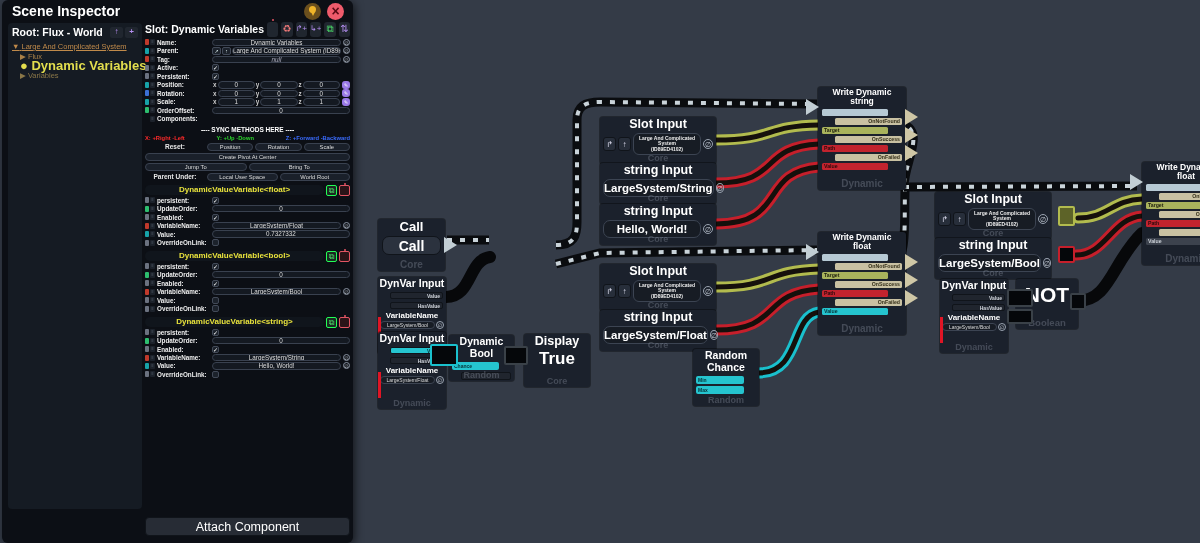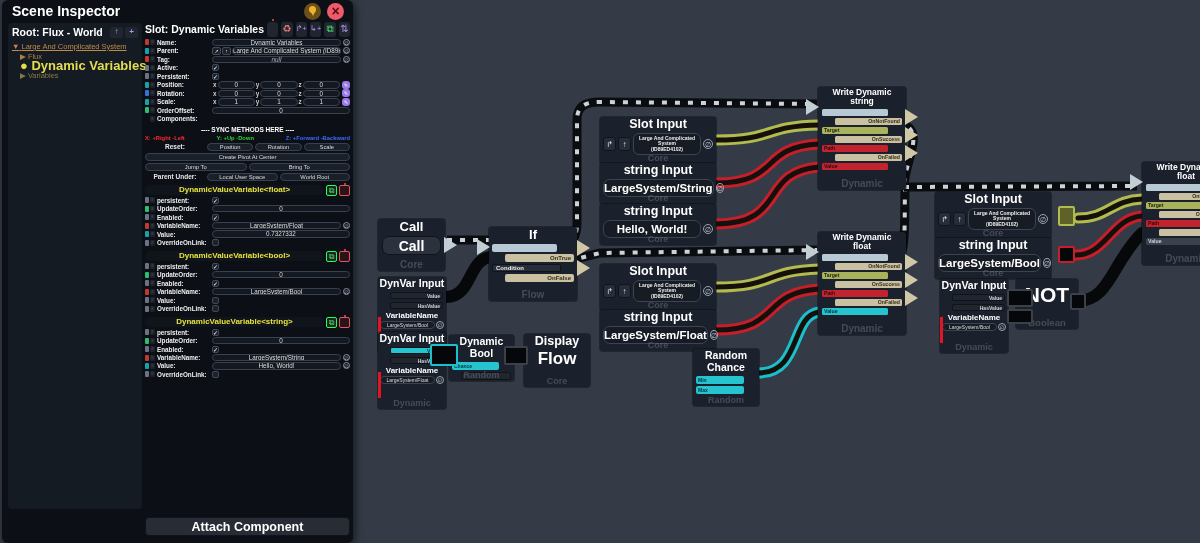--- a/index.html
+++ b/index.html
@@ -119,21 +119,21 @@
   .sync-head { text-align:center; font-size:6.5px; font-weight:700; color:#fff; margin-top:3px; }
   .axes { display:flex; justify-content:space-between; font-size:5.8px; font-weight:700; margin-top:2px; }
   .srow { display:flex; align-items:center; gap:2px; margin-top:2px; }
   .slabel { font-size:6.5px; font-weight:700; width:60px; text-align:center; flex:none; }
   .sbtn { flex:1; background:#1a202a; border:1px solid #39414f; border-radius:5px; height:8px; line-height:7px; font-size:5.8px; text-align:center; color:#ddd; }
   .comp-head { display:flex; align-items:center; gap:2px; margin-top:4px; }
   .comp-title { flex:1; background:#10151c; border-radius:7px; height:10px; line-height:10px; text-align:center; color:#e8e23c; font-weight:700; font-size:8px; }
   .ci-dup { width:11px; height:11px; background:#1b2822; border:1px solid #2f5; border-radius:2px; color:#4be06a; font-size:8px; line-height:10px; text-align:center; }
   .ci-del { width:11px; height:11px; background:#2a1418; border:1px solid #e25563; border-radius:2px; text-align:center; }
   .ci-del .mini-trash { width:6px; height:7px; margin-top:1.5px; }
-  #attach-btn { position:absolute; left:143px; bottom:7px; width:205px; height:19px; background:#272c35; border:1px solid #10141a; border-radius:4px; color:#fff; font-size:12.5px; font-weight:700; text-align:center; line-height:18px; }
+  #attach-btn { position:absolute; left:143px; bottom:7px; width:205px; height:19px; background:#272c35; border:1px solid #10141a; border-radius:4px; color:#fff; font-size:12.5px; font-weight:400; text-align:center; line-height:18px; }
 </style>
 </head>
 <body>
 
 <div id="stage">
 
   <svg class="wires" width="1200" height="543">
 
     <g>
       <path class="we-core" d="M447,240 L489,240"></path>
@@ -205,31 +205,20 @@
     </g>
   </svg>
 
   <div class="gnode node-call" style="left:378px;top:219px;width:67px;height:52px">
     <div class="ntitle">Call</div>
     <div class="call-btn">Call</div>
     <div class="ncat">Core</div>
     <span class="pin pin-gray" style="right:-12px;top:18px"></span>
   </div>
 
-  <div class="gnode node-if" style="left:489px;top:227px;width:88px;height:74px">
-    <div class="ntitle">If</div>
-    <div class="bar bar-exec"></div>
-    <div class="bar bar-tan">OnTrue</div>
-    <div class="bar bar-dark">Condition</div>
-    <div class="bar bar-tan">OnFalse</div>
-    <div class="ncat">Flow</div>
-    <span class="pin pin-gray" style="left:-12px;top:12px"></span>
-    <span class="pin pin-tan" style="right:-13px;top:13px"></span>
-    <span class="pin pin-tan" style="right:-13px;top:33px"></span>
-  </div>
 
   <div class="gnode node-dynvar" style="left:378px;top:277px;width:68px;height:77px">
     <div class="ntitle">DynVar Input</div>
     <div class="dvout">Value</div>
     <div class="dvout">HasValue</div>
     <div class="dv-vnlabel">VariableName</div>
     <div class="dv-field">
         <div class="dv-pill">LargeSystem/Bool</div>
         <span class="null-btn" style="width:8px;height:8px;font-size:5px;line-height:7px">∅</span>
       </div>
@@ -255,21 +244,21 @@
 
   <div class="gnode node-random" style="left:449px;top:335px;width:65px;height:46px">
     <div class="ntitle">Dynamic Bool</div>
     <div class="rbar rbar-cyan">Chance</div>
     <div class="rbar rbar-out"></div>
     <div class="ncat">Random</div>
   </div>
 
   <div class="gnode node-display" style="left:524px;top:334px;width:66px;height:53px">
     <div class="ntitle">Display</div>
-    <div class="disp-val">Flow</div>
+    <div class="disp-val">True</div>
     <div class="ncat">Core</div>
   </div>
 
   <div class="gnode node-slotin" style="left:600px;top:117px;width:116px;height:47px">
     <div class="ntitle">Slot Input</div>
     <div class="si-row">
       <span class="si-btn">↱</span>
       <span class="si-btn">↑</span>
       <div class="si-pill"><span>Large And Complicated System</span><br><span>(ID89ED4102)</span></div>
       <span class="null-btn">∅</span>

